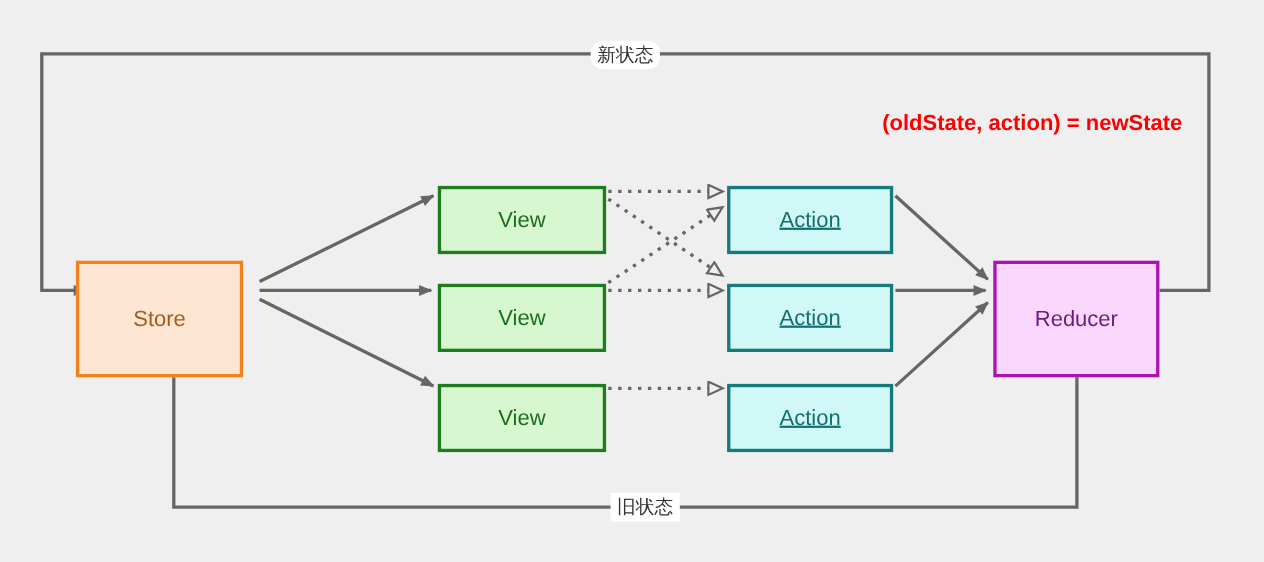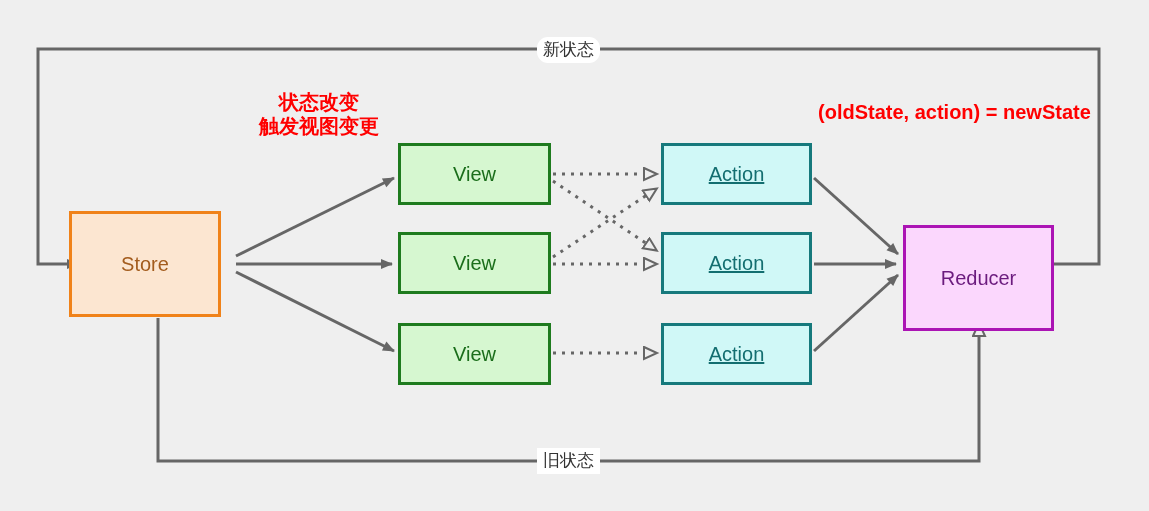--- a/index.html
+++ b/index.html
@@ -13,20 +13,21 @@
   }
   svg.wires { position: absolute; left: 0; top: 0; z-index: 1; }
   .node {
     position: absolute;
     z-index: 2;
     display: flex;
     align-items: center;
     justify-content: center;
     font-size: 20px;
     box-sizing: border-box;
+    margin-top: 26px;
   }
   .node-store {
     left: 69px; top: 211px; width: 152px; height: 106px;
     background: var(--store_fill, #FCE6D1);
     border: 3px solid var(--store_border, #F08219);
     color: var(--store_text, #A35C1D);
   }
   .node-view {
     left: 398px; width: 153px; height: 62px;
     background: var(--view_fill, #D6F7D0);
@@ -40,48 +41,48 @@
     left: 661px; width: 151px; height: 62px;
     background: var(--action_fill, #D0F8F7);
     border: 3px solid var(--action_border, #16797C);
     color: var(--action_text, #136E70);
     text-decoration: underline;
   }
   .node-action.a1 { top: 143px; }
   .node-action.a2 { top: 232px; }
   .node-action.a3 { top: 323px; }
   .node-reducer {
-    left: 903px; top: 225px; width: 151px; height: 106px;
+    left: 903px; top: 211px; width: 151px; height: 106px;
     background: var(--reducer_fill, #FBD7FD);
     border: 3px solid var(--reducer_border, #AB14B4);
     color: var(--reducer_text, #6B1B7E);
   }
   .edge-chip {
     position: absolute;
     z-index: 3;
     background: var(--label_bg, #FFFFFF);
     color: var(--label_text, #333333);
     font-size: 17px;
     padding: 3px 6px;
     line-height: 20px;
     white-space: nowrap;
   }
   .chip-new { left: 537px; top: 37px; border-radius: 11px; }
-  .chip-old { left: 537px; top: 448px; }
+  .chip-old { left: 555px; top: 448px; }
   .annotation {
     position: absolute;
     z-index: 3;
     color: var(--annotation_red, #FF0000);
     font-weight: bold;
     font-size: 20px;
     white-space: nowrap;
   }
   .ann-state-change { left: 238px; top: 90px; width: 162px; text-align: center; line-height: 24px; }
   .ann-call-action { left: 546px; top: 101px; }
-  .ann-formula { left: 802px; top: 101px; margin-left: 16px; }
+  .ann-formula { left: 802px; top: 101px; }
 </style>
 </head>
 <body>
 
 <div class="canvas">
 
   <svg class="wires" width="1149" height="511" viewBox="0 0 1149 511">
     <defs>
       <marker id="af" markerUnits="userSpaceOnUse" markerWidth="15" markerHeight="13" refX="12" refY="6" orient="auto">
         <path d="M1,1 L13,6 L1,11 z" fill="#666666"></path>
@@ -134,19 +135,15 @@
     <span>Action</span>
   </div>
 
   <div class="node node-reducer">
     <span>Reducer</span>
   </div>
 
   <div class="edge-chip chip-new">新状态</div>
   <div class="edge-chip chip-old">旧状态</div>
 
-  <div class="annotation ann-state-change">
-    <div>状态改变</div>
-    <div>触发视图变更</div>
-  </div>
   <div class="annotation ann-formula">(oldState, action) = newState</div>
 
 </div>
 
 </body></html>

